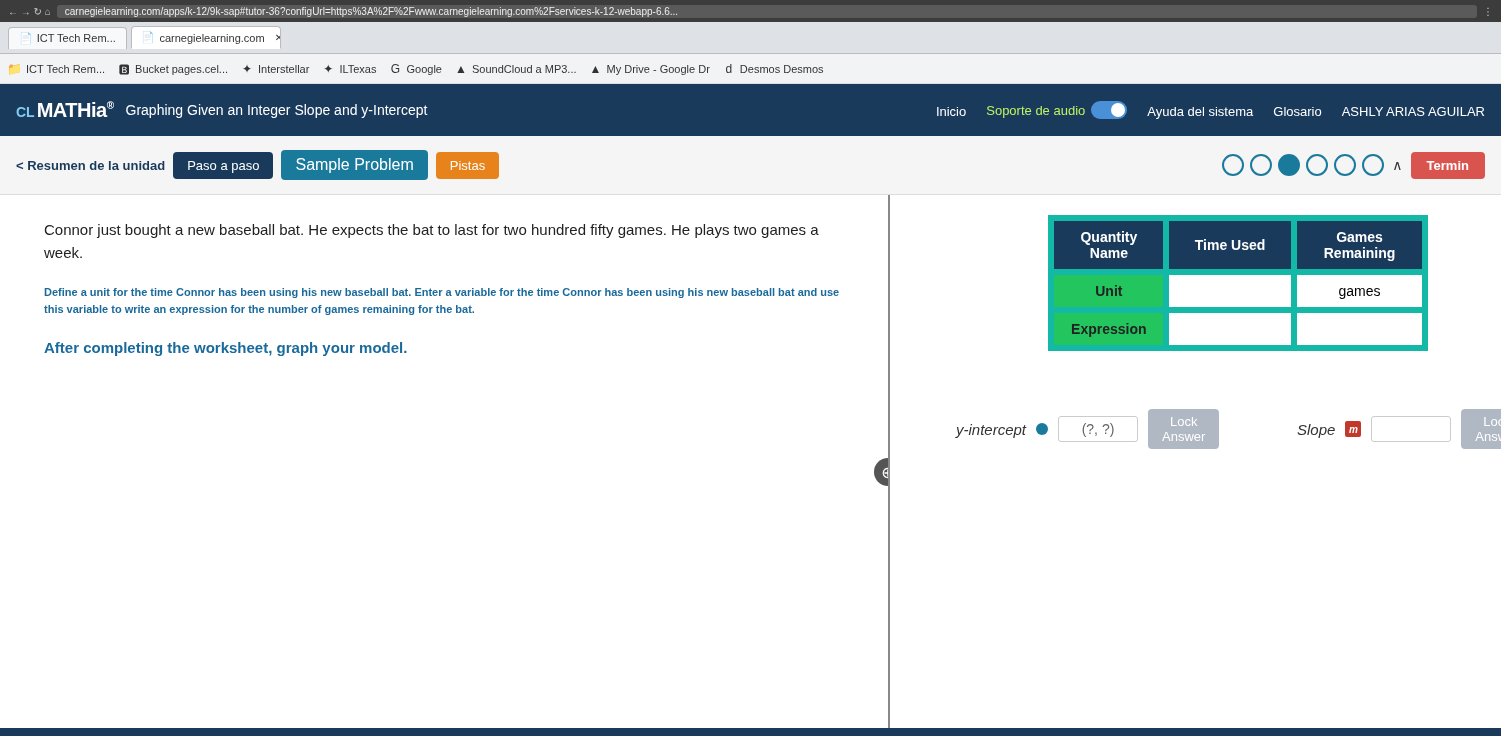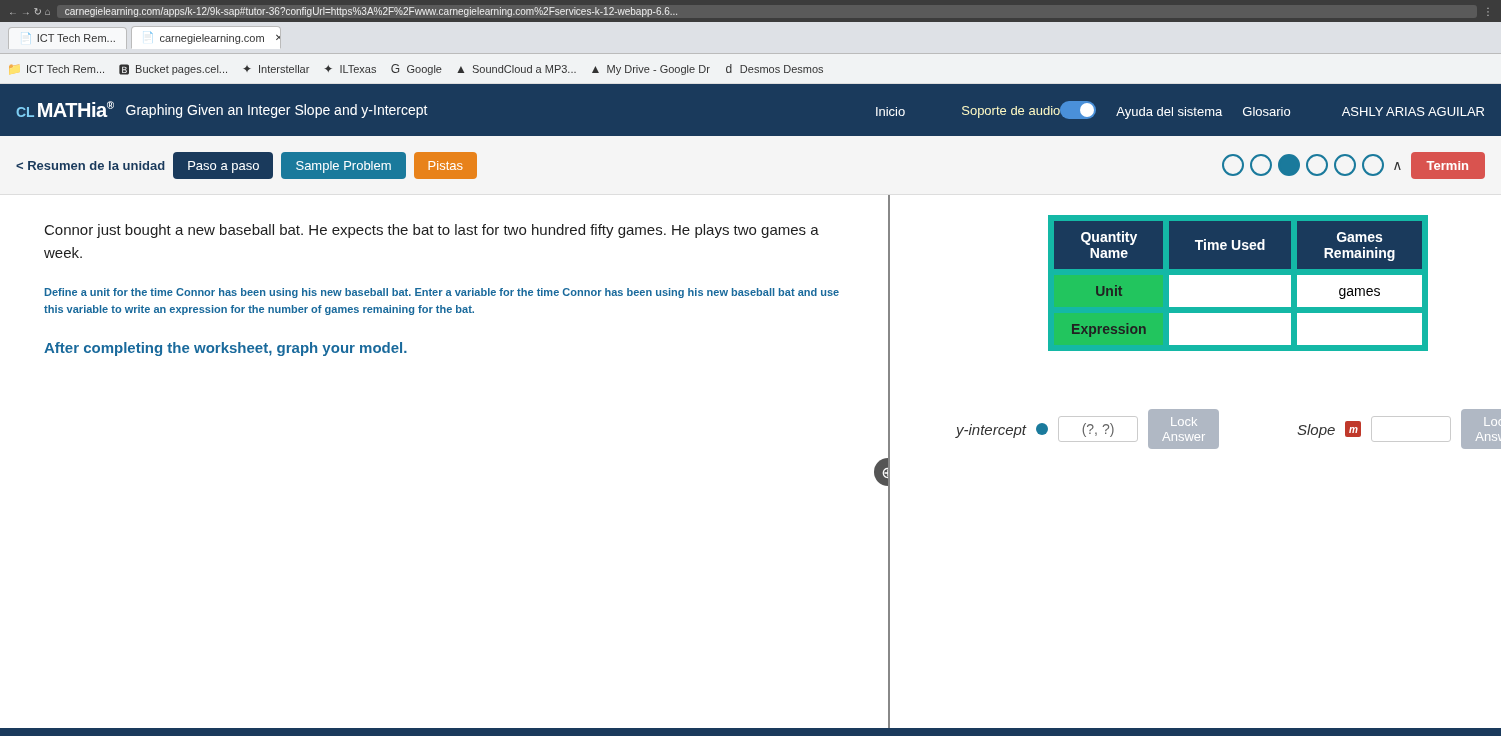--- a/index.html
+++ b/index.html
@@ -137,23 +137,23 @@
       gap: 20px;
     }
     .header-nav-item {
       color: #fff;
       font-size: 13px;
       cursor: pointer;
     }
     .audio-toggle {
       display: flex;
       align-items: center;
-      color: #fef9c3;
-      font-size: 13px;
-      margin-left: 36px;
+      gap: 6px;
+      color: #bef264;
+      font-size: 13px;
     }
     .toggle-switch {
       width: 36px;
       height: 18px;
       background: #4a90d9;
       border-radius: 9px;
       position: relative;
       cursor: pointer;
     }
     .toggle-switch::after {
@@ -162,21 +162,20 @@
       width: 14px;
       height: 14px;
       background: #fff;
       border-radius: 50%;
       top: 2px;
       right: 2px;
     }
     .user-name {
       color: #fff;
       font-size: 13px;
-      margin-left: 31px;
     }
 
     
     .toolbar {
       background: #f5f5f5;
       border-bottom: 1px solid #ddd;
       height: 59px;
       display: flex;
       align-items: center;
       padding: 0 16px;
@@ -207,21 +206,21 @@
       border-radius: 4px;
       font-size: 13px;
       cursor: pointer;
     }
     .btn-sample {
       background: #1a7a9c;
       color: #fff;
       border: none;
       padding: 6px 14px;
       border-radius: 4px;
-      font-size: 13px;
+      font-size: 16px;
       cursor: pointer;
     }
     .btn-pistas {
       background: #e8821a;
       color: #fff;
       border: none;
       padding: 6px 14px;
       border-radius: 4px;
       font-size: 13px;
       cursor: pointer;

